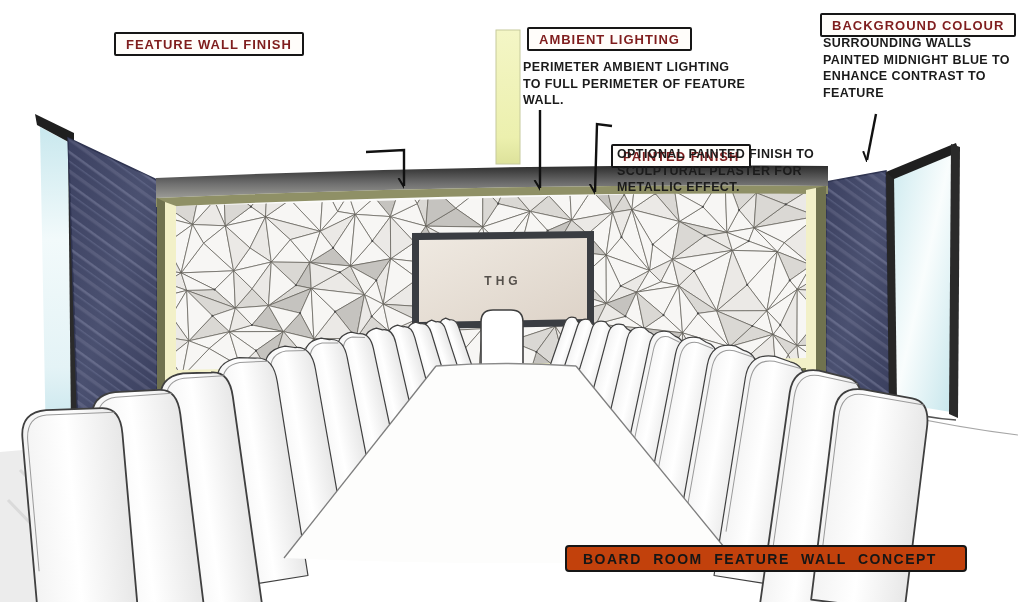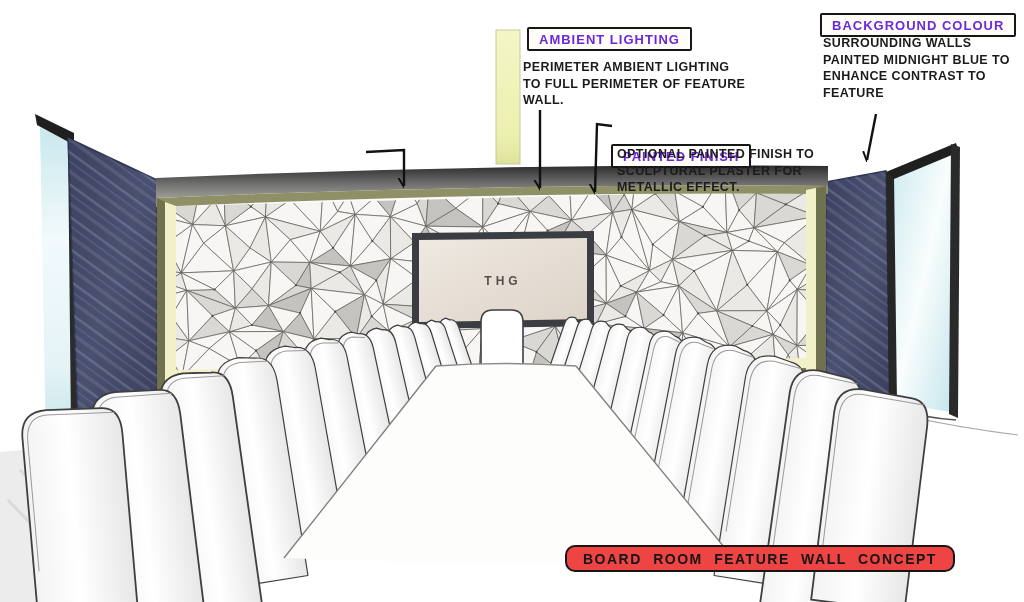--- a/index.html
+++ b/index.html
@@ -1,25 +1,25 @@
 <!DOCTYPE html>
 <html><head>
 <meta charset="utf-8">
 <style>
   html,body{margin:0;padding:0;background:#ffffff;}
   #canvas{position:relative;width:1024px;height:602px;background:#ffffff;overflow:hidden;
           font-family:"Liberation Sans", sans-serif;}
   svg{position:absolute;left:0;top:0;}
   .ann-title{position:absolute;border:2.5px solid #161616;border-radius:2px;background:#fffdfa;
              padding:3px 10px 2px 10px;font-size:13px;font-weight:bold;letter-spacing:1px;
-             color:#6d28d9;white-space:nowrap;}
+             color:#7f1d1d;white-space:nowrap;}
   .ann-body{position:absolute;font-size:12.5px;font-weight:bold;line-height:1.32;
             letter-spacing:0.4px;color:#1b1b1b;}
-  .sheet-title{position:absolute;border:2.5px solid #161616;border-radius:10px;background:#ef4444;
-               padding:4px 16px 3px 16px;font-size:14px;font-weight:bold;letter-spacing:1.5px;
+  .sheet-title{position:absolute;border:2.5px solid #161616;border-radius:4px;background:#c2410c;
+               padding:4px 28px 3px 16px;font-size:14px;font-weight:bold;letter-spacing:1.5px;
                word-spacing:6px;color:#161616;white-space:nowrap;}
 </style>
 </head>
 <body>
 
 <div id="canvas">
 
   <svg id="scene" width="1024" height="602" viewBox="0 0 1024 602">
     <defs>
       <linearGradient id="navyGrad" x1="0" y1="0" x2="1" y2="1">
@@ -705,20 +705,21 @@
     </g>
 
     <g stroke="#111" stroke-width="2.4" fill="none">
       <path d="M366,152 L404,150 L404,186" marker-end="url(#arrowHead)"></path>
       <path d="M540,110 L540,188" marker-end="url(#arrowHead)"></path>
       <path d="M612,126 L597,124 L595,192" marker-end="url(#arrowHead)"></path>
       <path d="M876,114 L867,160" marker-end="url(#arrowHead)"></path>
     </g>
   </svg>
 
+  <div class="ann-title" style="left:114px;top:32px;">FEATURE WALL FINISH</div>
 
   <div class="ann-title" style="left:527px;top:27px;text-align:center;">AMBIENT LIGHTING</div>
   <div class="ann-body" style="left:523px;top:59px;width:228px;">PERIMETER AMBIENT LIGHTING TO FULL PERIMETER OF FEATURE WALL.</div>
 
   <div class="ann-title" style="left:611px;top:112px;margin-top:32px;">PAINTED FINISH</div>
   <div class="ann-body" style="left:617px;top:146px;width:222px;">OPTIONAL PAINTED FINISH TO SCULPTURAL PLASTER FOR METALLIC EFFECT.</div>
 
   <div class="ann-title" style="left:820px;top:13px;">BACKGROUND COLOUR</div>
   <div class="ann-body" style="left:823px;top:35px;width:200px;">SURROUNDING WALLS PAINTED MIDNIGHT BLUE TO ENHANCE CONTRAST TO FEATURE</div>
 

